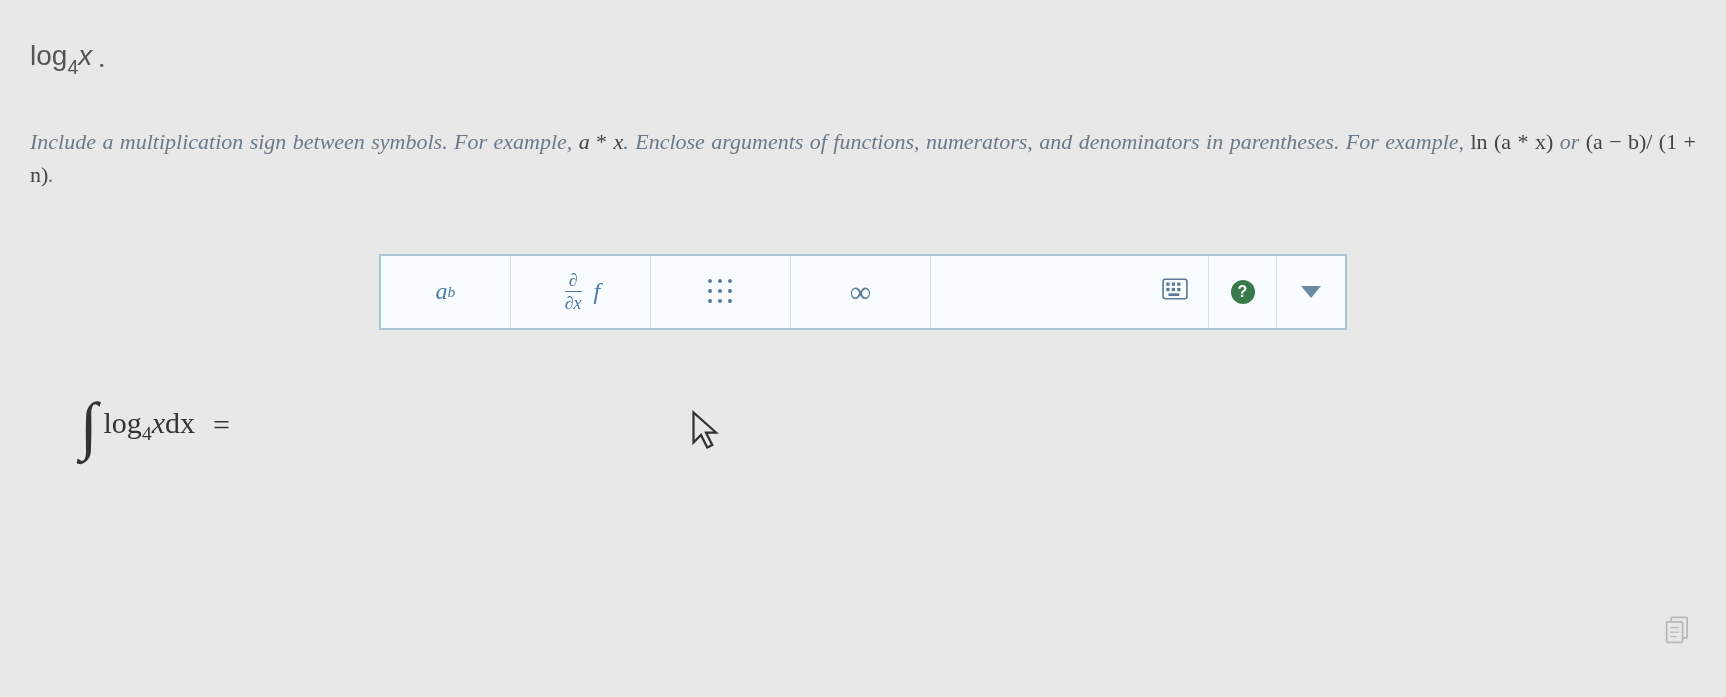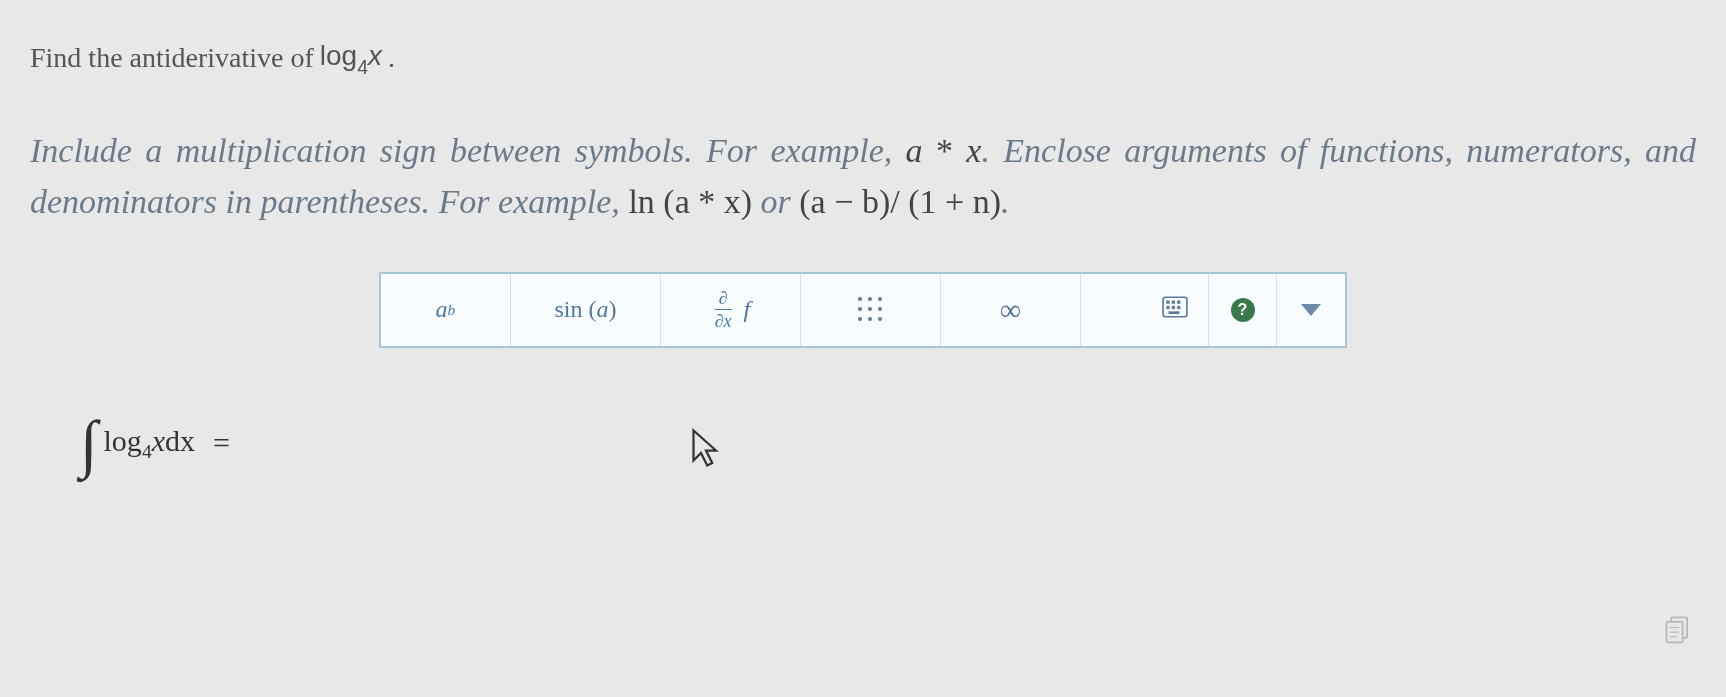--- a/index.html
+++ b/index.html
@@ -34,26 +34,26 @@
     .math .var {
       font-style: italic;
     }
     .sub {
       font-size: 0.7em;
       vertical-align: sub;
       position: relative;
       top: 0.1em;
     }
     .instructions {
-      font-size: 34px;
+      font-size: 22px;
       font-style: italic;
       color: #6b7a8a;
       line-height: 1.5;
       text-align: justify;
-      margin-bottom: 45px;
+      margin-bottom: 63px;
     }
     .instructions .math-inline {
       font-style: normal;
       font-family: 'Times New Roman', serif;
       color: #444;
     }
     .instructions .math-inline .v {
       font-style: italic;
     }
     .toolbar {
@@ -224,37 +224,33 @@
     }
     .copy-icon svg {
       width: 100%;
       height: 100%;
     }
   </style>
 </head>
 <body>
 
 <div class="question-text">
-  <span>Find the antiderivative of</span>
   <span class="math">
     <span class="fn">log</span><span class="sub">4</span><span class="var">x</span></span>
     <span>.</span>
 </div>
 
 <div class="instructions">
   <span>Include a multiplication sign between symbols. For example, </span><span class="math-inline"><span class="v">a</span><span> * </span><span class="v">x</span></span><span>. Enclose arguments of functions, numerators, and denominators in parentheses. For example, </span><span class="math-inline">ln (a * x)</span><span> or </span><span class="math-inline">(a − b)/ (1 + n)</span><span>.</span>
 </div>
 
 <div class="toolbar">
   <div class="toolbar-btn tb-exp">
     <span class="base-a">a</span>
       <span class="sup-b">b</span>
-  </div>
-  <div class="toolbar-btn tb-sin">
-    <span class="sin-token"><span>sin</span> <span class="paren">(</span><span class="arg">a</span><span class="paren">)</span></span>
   </div>
   <div class="toolbar-btn tb-cal">
     <div class="calculus">
       <div class="frac">
         <span class="num">∂</span>
         <span class="den"><span>∂</span><span class="dvar">x</span></span>
       </div>
       <span class="f-fn">f</span>
     </div>
   </div>

